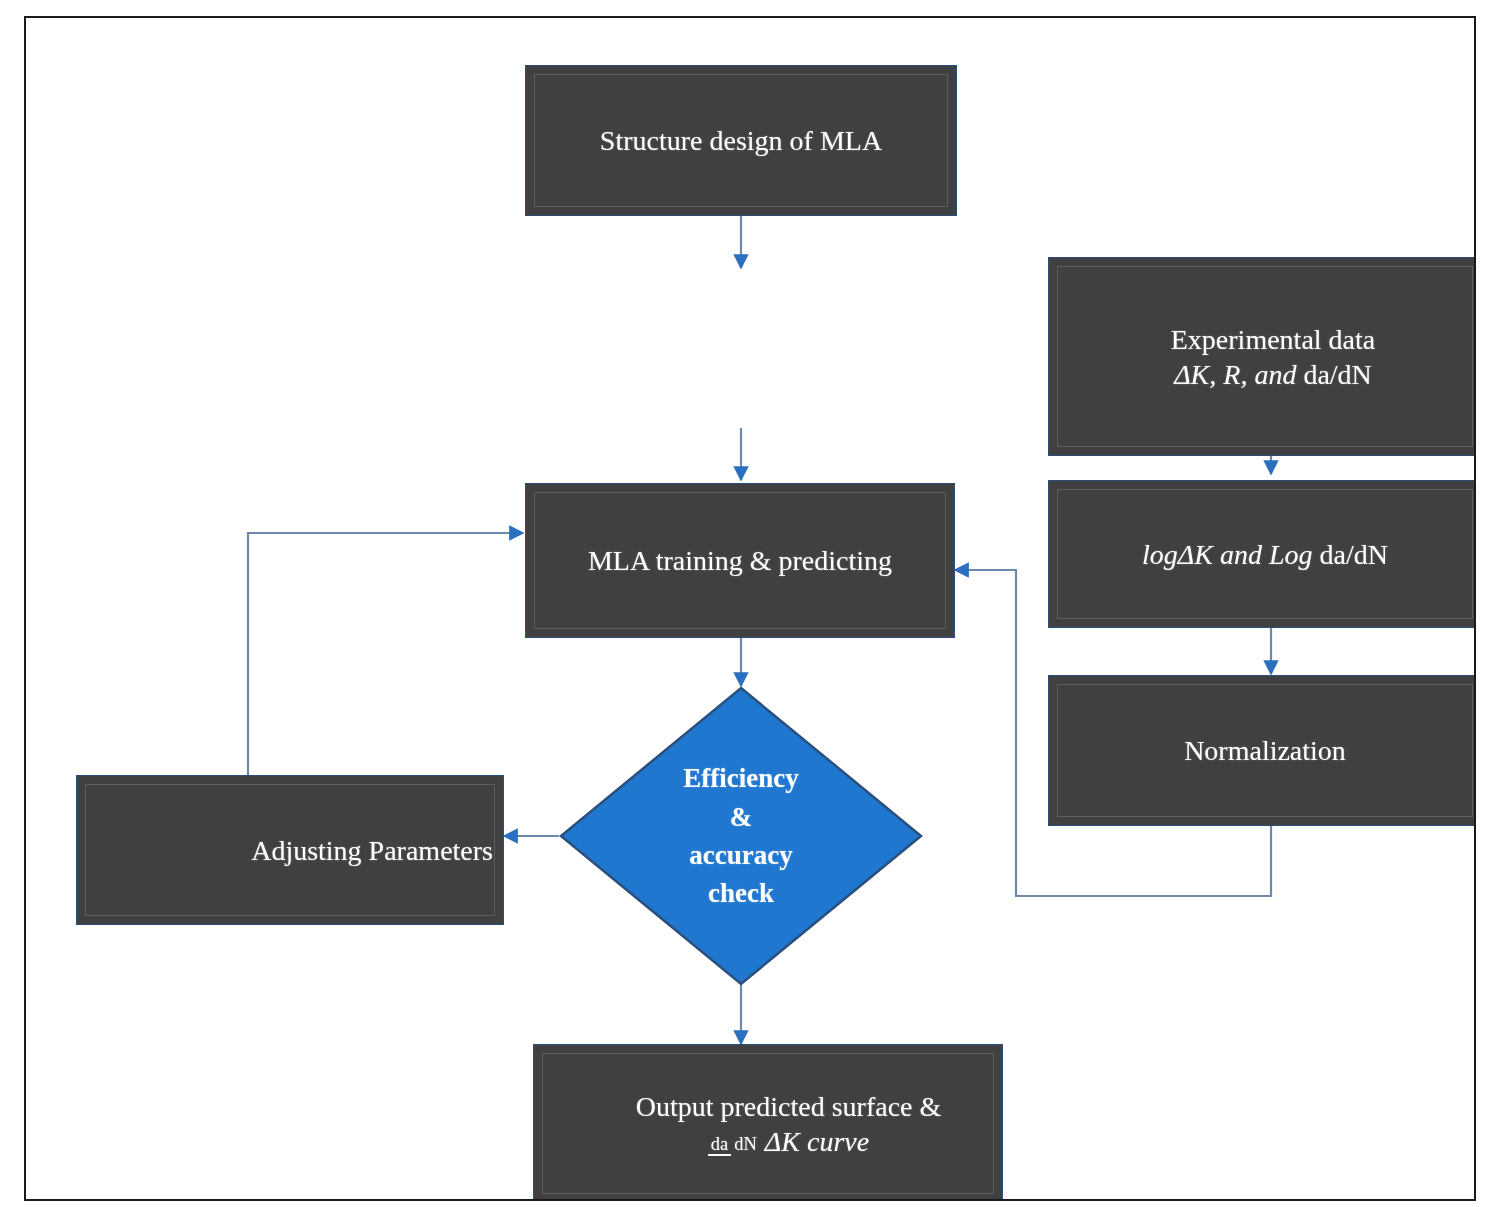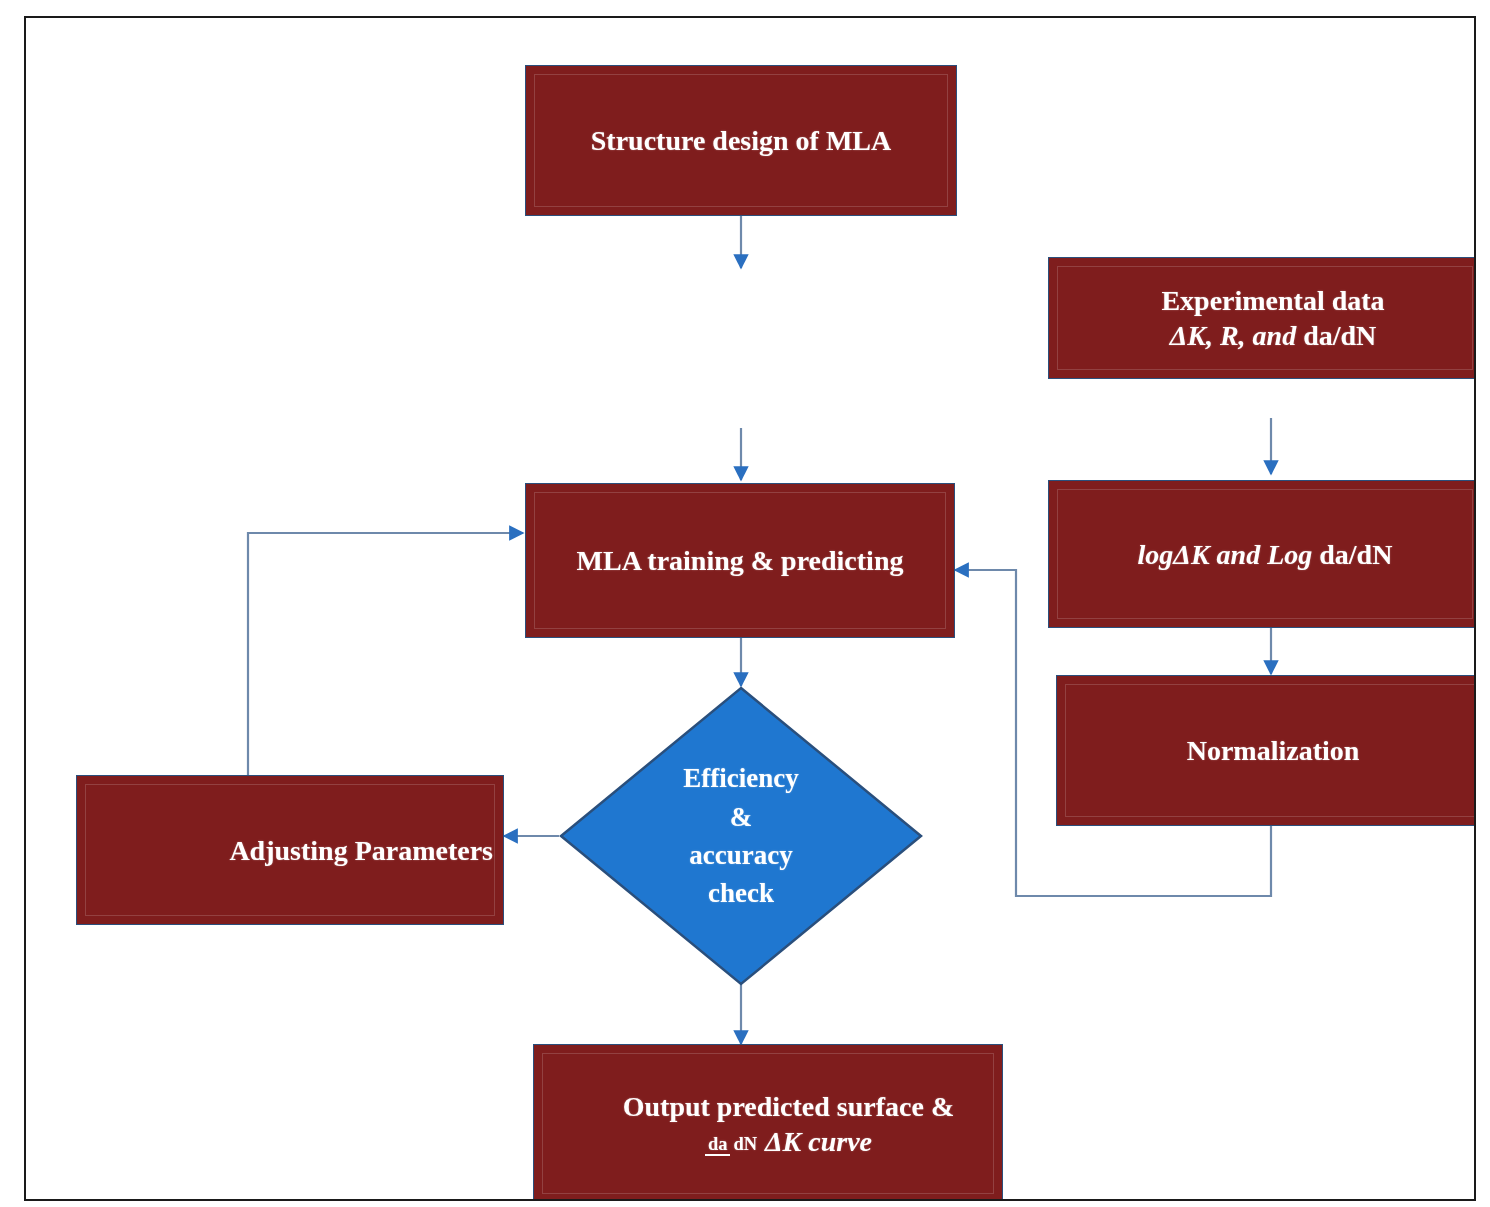--- a/index.html
+++ b/index.html
@@ -1,23 +1,23 @@
 <!DOCTYPE html>
 <html><head>
 <meta charset="utf-8">
 <style>
   html,body{margin:0;padding:0;background:#ffffff;}
   body{width:1490px;height:1207px;font-family:"Liberation Serif",serif;}
   #frame{position:absolute;left:24px;top:16px;width:1452px;height:1185px;
          border:2px solid #1a1a1a;background:#ffffff;box-sizing:border-box;overflow:hidden;}
   .stage{position:absolute;left:0;top:0;width:1490px;height:1207px;}
-  .node{position:absolute;box-sizing:border-box;background:#7f1d1d;
+  .node{position:absolute;box-sizing:border-box;background:#404040;
         border:1.5px solid #2a4f7c;color:#ffffff;display:flex;align-items:center;
         justify-content:center;text-align:center;line-height:1.25;
-        font-family:"Liberation Serif",serif;font-weight:700;
+        font-family:"Liberation Serif",serif;font-weight:400;
         text-shadow:0 0 2px rgba(255,255,255,.35);}
   .node .inner{position:relative;z-index:2;padding:0 10px;}
   .node::after{content:"";position:absolute;left:8px;top:8px;right:8px;bottom:8px;
         border:1px solid rgba(255,255,255,.16);pointer-events:none;z-index:1;}
   .diamond{position:absolute;}
   .diamond svg{position:absolute;left:0;top:0;}
   .diamond .dlabel{position:absolute;left:0;top:0;width:100%;height:100%;
         display:flex;flex-direction:column;align-items:center;justify-content:center;
         color:#fff;font-family:"Liberation Serif",serif;font-weight:700;
         font-size:27px;line-height:1.42;text-shadow:0 0 2px rgba(255,255,255,.35);}
@@ -59,36 +59,36 @@
 
 
     <div class="node" style="left:499px;top:465px;width:430px;height:155px;font-size:28px;">
       <span class="inner">MLA training &amp; predicting</span>
     </div>
 
     <div class="node" style="left:50px;top:757px;width:428px;height:150px;font-size:28px;justify-content:flex-end;">
       <span class="inner">Adjusting Parameters</span>
     </div>
 
-    <div class="node" style="left:1022px;top:239px;width:434px;height:122px;font-size:28px;padding-left:16px;">
+    <div class="node" style="left:1022px;top:239px;width:434px;height:199px;font-size:28px;padding-left:16px;">
       <span class="inner">
         <span>Experimental data</span><br>
         <span class="it">ΔK, R, and</span>
         <span>da/dN</span>
       </span>
     </div>
 
     <div class="node" style="left:1022px;top:462px;width:434px;height:148px;font-size:28px;">
       <span class="inner">
         <span class="it">logΔK and Log</span>
         <span>da/dN</span>
       </span>
     </div>
 
-    <div class="node" style="left:1022px;top:657px;width:434px;height:151px;font-size:28px;margin-left:8px;">
+    <div class="node" style="left:1022px;top:657px;width:434px;height:151px;font-size:28px;">
       <span class="inner">Normalization</span>
     </div>
 
     <div class="diamond" style="left:533px;top:668px;width:364px;height:300px;">
       <svg width="364" height="300" viewBox="0 0 364 300">
         <polygon points="182,2 362,150 182,298 2,150" fill="#1f77d0" stroke="#2a4f7c" stroke-width="2.5"></polygon>
       </svg>
       <div class="dlabel">
         <span>Efficiency</span>
         <span>&amp;</span>

